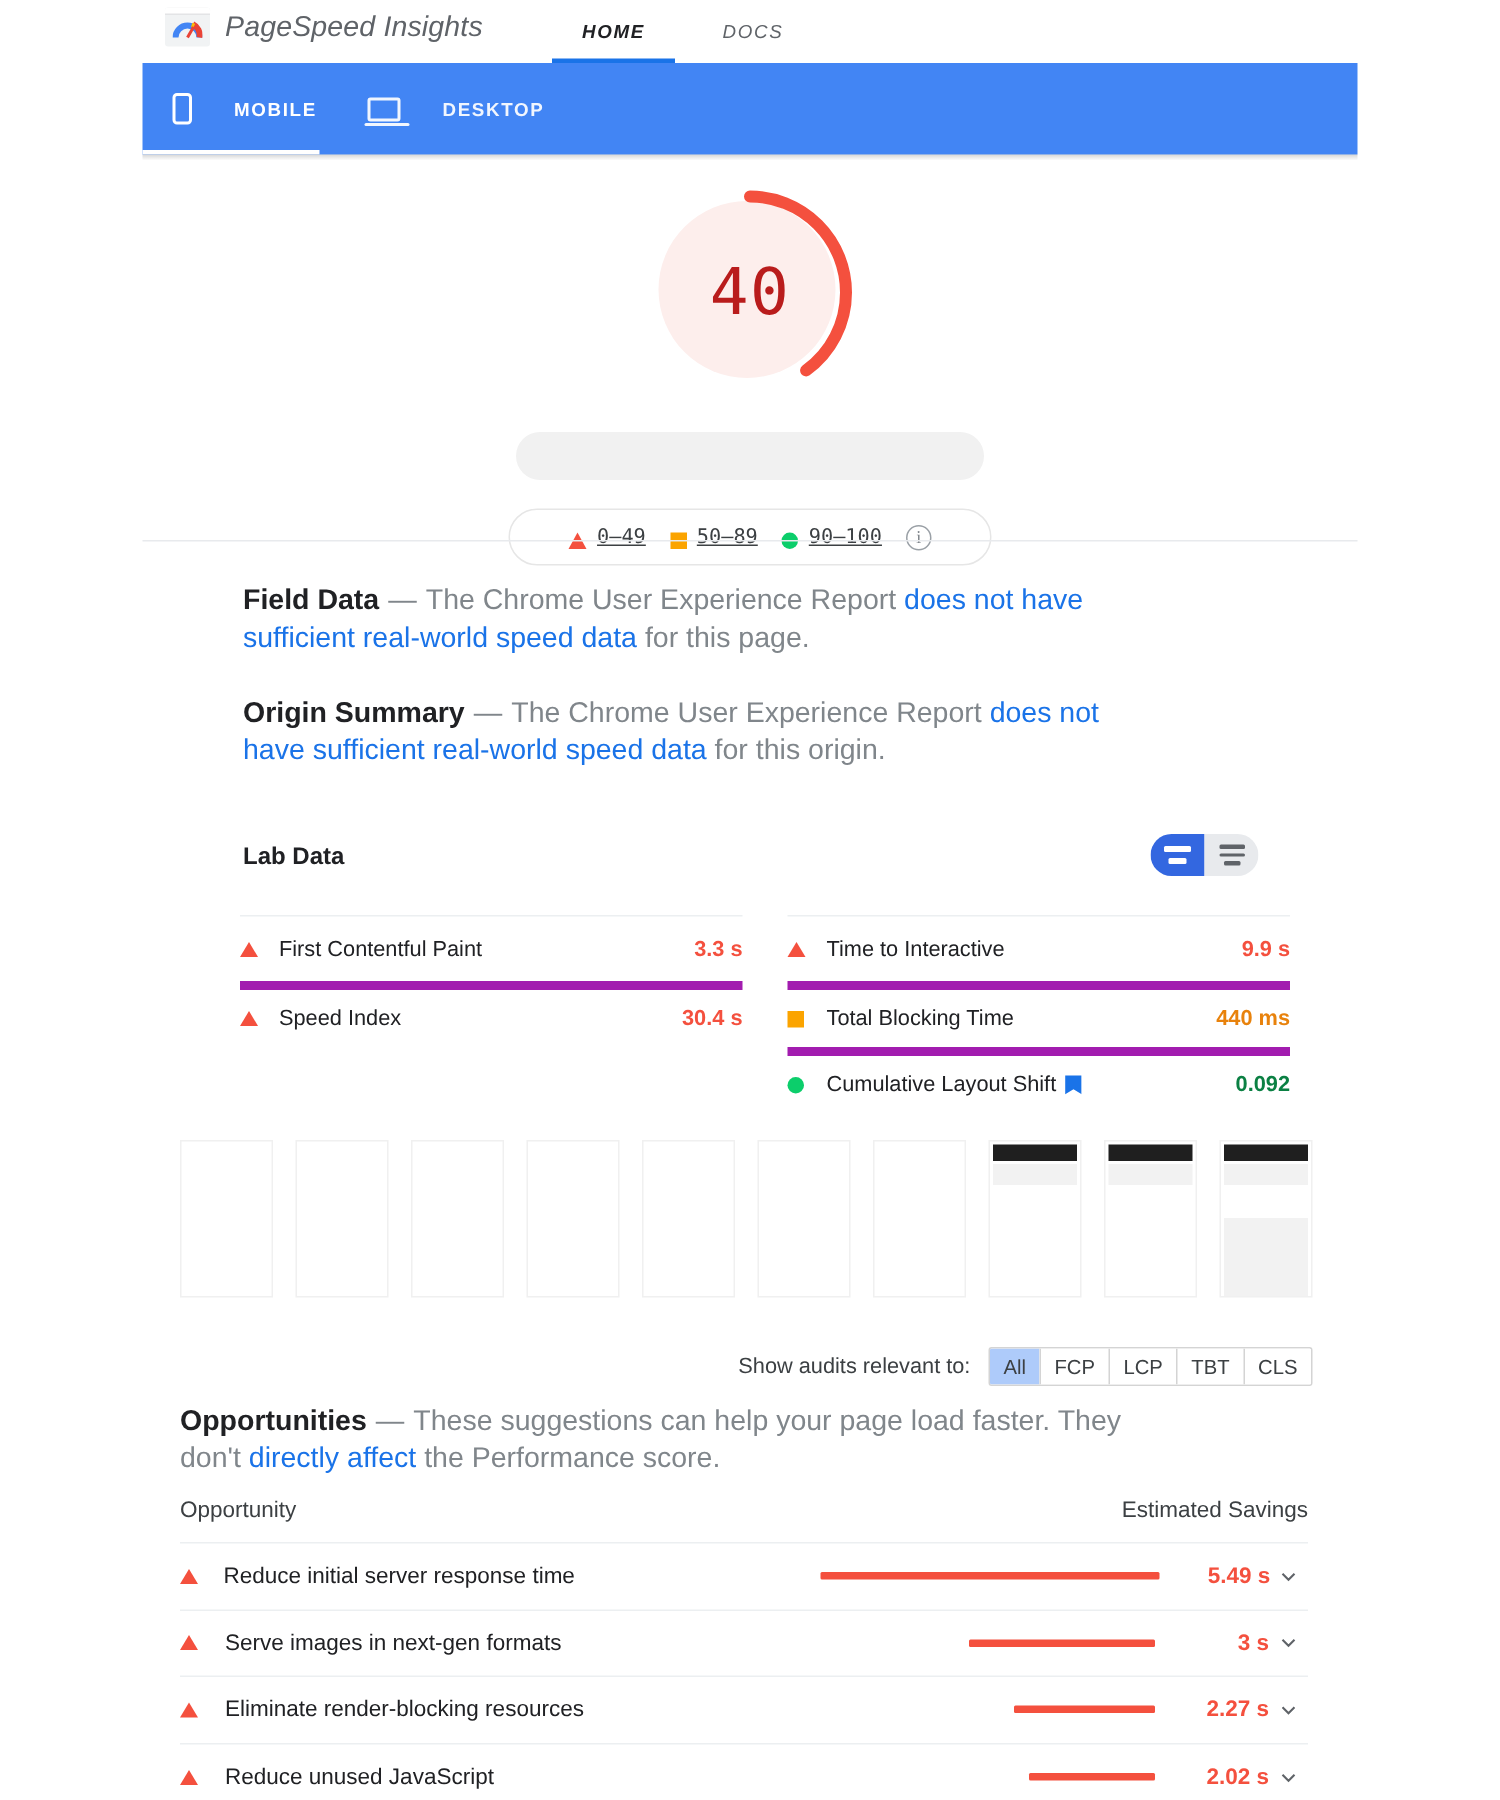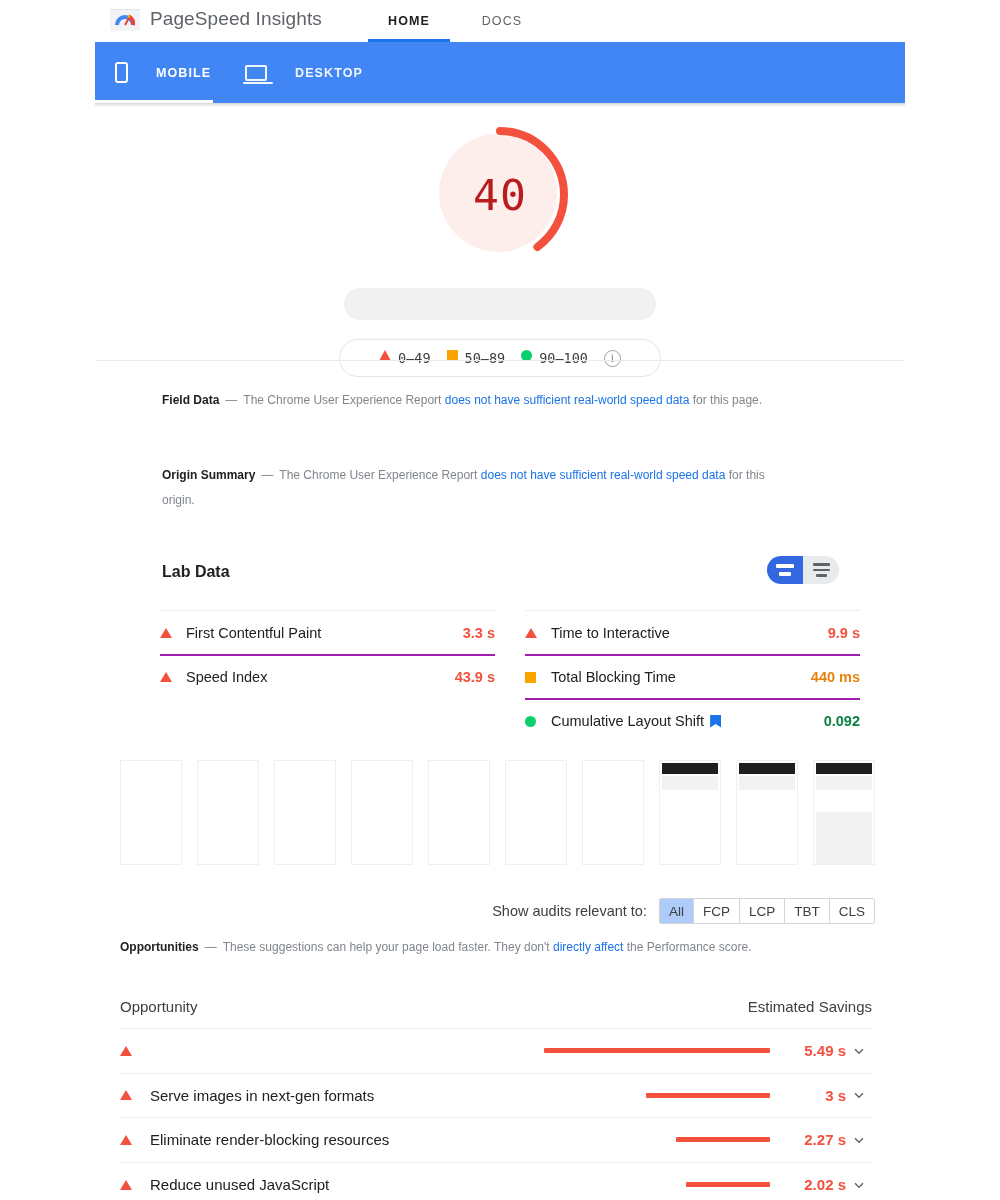--- a/index.html
+++ b/index.html
@@ -7,21 +7,21 @@
     width: 1000px; height: 1200px;
     background: #ffffff;
     font-family: "Liberation Sans", sans-serif;
     overflow: hidden;
   }
   .page { position: relative; width: 1000px; height: 1200px; }
 
   
   .appbar {
     position: absolute; left: 0; top: 0; width: 836px; height: 42px;
-    background: #fff; display: flex; align-items: center;
+    background: #fff; display: flex; align-items: center; font-style: italic;
   }
   .logo-wrap {
     position: absolute; left: 109px; top: 2px;
     width: 32px; height: 32px; display: flex; align-items: center; justify-content: center;
   }
   .logo-box {
     width: 30px; height: 26px; background: #f1f3f4; border-radius: 2px;
     position: relative; overflow: hidden;
   }
   .logo-box .bar {
@@ -97,42 +97,42 @@
     width: 312px; height: 32px; margin: 18px auto 0;
     background: #f1f1f1; border-radius: 16px;
   }
 
   .legend-pill {
     width: 322px; height: 38px; margin: 19px auto 0;
     border: 1px solid #e6e6e6; border-radius: 19px; background: #fff;
     display: flex; align-items: center; justify-content: center; gap: 7px;
     font-family: "DejaVu Sans Mono", monospace; font-size: 13.5px; color: #3c4043;
   }
-  .legend-item { display: flex; align-items: flex-start; gap: 7px; margin-right: 9px; }
+  .legend-item { display: flex; align-items: flex-end; gap: 7px; margin-right: 9px; text-decoration: underline; }
   .legend-item:last-of-type { margin-right: 6px; }
   .tri-red {
     width: 0; height: 0; border-left: 6.5px solid transparent; border-right: 6.5px solid transparent;
     border-bottom: 11px solid #f4503e; flex: none;
   }
   .sq-orange { width: 11px; height: 11px; background: #fba400; flex: none; }
   .ci-green { width: 11px; height: 11px; border-radius: 50%; background: #0cce6b; flex: none; }
   .ic-info {
     width: 17px; height: 17px; border-radius: 50%; border: 1px solid #9aa0a6;
     color: #80868b; font-family: "Liberation Serif", serif; font-size: 12px;
     display: flex; align-items: center; justify-content: center; cursor: pointer; flex: none;
   }
 
   .divider {
     position: absolute; left: 95px; top: 360px; width: 810px; height: 1px; background: #e8eaed;
   }
 
   
   .textblock {
     position: absolute; left: 162px; width: 612px;
-    font-size: 12px; line-height: 25px; color: #80868b;
+    font-size: 19px; line-height: 25px; color: #80868b;
   }
   .textblock b { color: #202124; font-weight: 700; }
   .textblock .dash { margin: 0 6px; }
   .textblock a { color: #1a73e8; text-decoration: none; cursor: pointer; }
   #field-data { top: 388px; }
   #origin-summary { top: 463px; }
 
   
   .labdata-title {
     position: absolute; left: 162px; top: 563px;
@@ -157,21 +157,21 @@
   .vt-seg.inactive i:nth-child(2) { width: 17px; }
   .vt-seg.inactive i:nth-child(3) { width: 11px; }
 
   .metrics {
     position: absolute; left: 160px; top: 610px; width: 715px;
     display: flex; gap: 30px;
   }
   .mcol { width: 335px; }
   .mrow {
     height: 44px; display: flex; align-items: center;
-    border-top: 2px solid #a21caf; font-size: 14.5px; color: #202124;
+    border-top: 6px solid #a21caf; font-size: 14.5px; color: #202124;
   }
   .mrow:first-child { border-top: 1px solid #eceff1; }
   .mrow .icon { width: 26px; display: flex; align-items: center; }
   .mrow .mname { flex: 1; display: flex; align-items: center; gap: 6px; }
   .mrow .mval { font-weight: 700; }
   .flag {
     width: 11px; height: 13px; background: #1a73e8; flex: none;
     clip-path: polygon(0 0, 100% 0, 100% 100%, 50% 74%, 0 100%);
   }
   .v-red { color: #f4503e; }
@@ -331,21 +331,21 @@
           </span>
           <span class="mval v-red">3.3 s</span>
         </div>
         <div class="mrow">
           <span class="icon">
             <span class="tri-sm"></span>
           </span>
           <span class="mname">
             <span>Speed Index</span>
           </span>
-          <span class="mval v-red">43.9 s</span>
+          <span class="mval v-red">30.4 s</span>
         </div>
       </div>
     <div class="mcol" id="metrics-right">
         <div class="mrow">
           <span class="icon">
             <span class="tri-sm"></span>
           </span>
           <span class="mname">
             <span>Time to Interactive</span>
           </span>
@@ -414,20 +414,21 @@
   <div class="opp-head">
     <span>Opportunity</span>
     <span>Estimated Savings</span>
   </div>
 
   <div class="opp-list" id="opp-list">
       <div class="opp-row">
         <span class="icon">
           <span class="tri-sm"></span>
         </span>
+        <span class="oname">Reduce initial server response time</span>
         <span class="bar-cell">
           <span class="sav-bar" style="width: 226px;"></span>
         </span>
         <span class="oval">5.49 s</span>
         <span class="chev">
           <svg width="14" height="14" viewBox="0 0 14 14">
             <path d="M3 5.2 L7 9.2 L11 5.2" fill="none" stroke="currentColor" stroke-width="1.4"></path>
           </svg>
         </span>
       </div>

